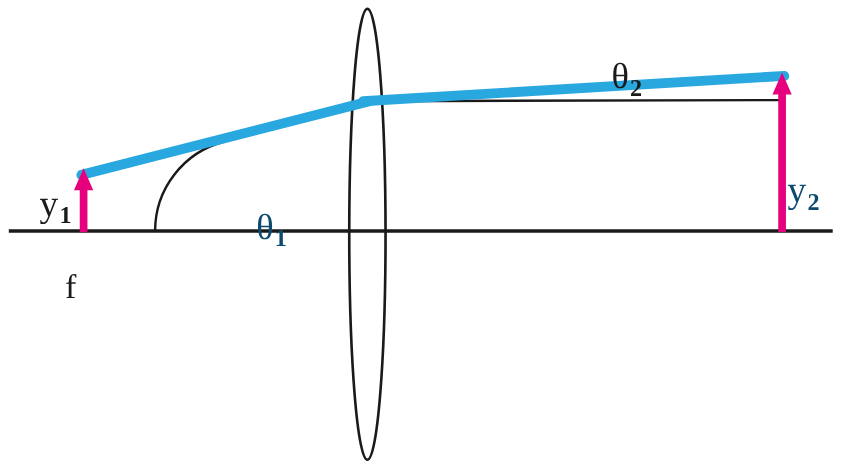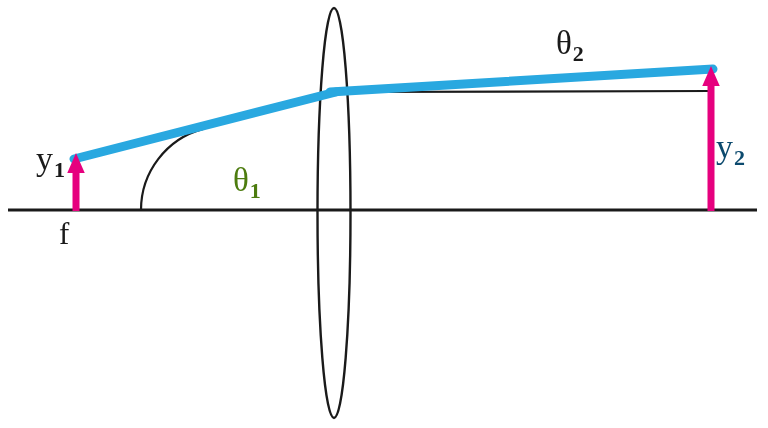--- a/index.html
+++ b/index.html
@@ -28,20 +28,21 @@
     height: 428px;
     display: block;
   }
   .label-text {
     position: absolute;
     font-family: "Liberation Serif", serif;
     color: #1a1a1a;
     white-space: nowrap;
     line-height: 1;
     user-select: none;
+    margin-top: 27px;
   }
   .label-main {
     font-size: 34px;
     font-weight: 400;
   }
   .label-sub {
     font-size: 22px;
     font-weight: 700;
     vertical-align: -0.30em;
     padding-left: 1px;
@@ -103,21 +104,21 @@
     </g>
 
   </svg>
 
   <div class="label-text label-main" id="label-y1" style="color: rgb(26, 26, 26);">
     <span>y</span><span class="label-sub">1</span>
   </div>
 
   <div class="label-text" id="label-f" style="color: rgb(26, 26, 26);">f</div>
 
-  <div class="label-text label-main" id="label-theta1" style="color: #4d7c0f;">
+  <div class="label-text label-main" id="label-theta1" style="color: #0c4a6e;">
     <span class="theta-glyph">θ</span><span class="label-sub">1</span>
   </div>
 
   <div class="label-text label-main" id="label-theta2" style="color: rgb(26, 26, 26);">
     <span class="theta-glyph">θ</span><span class="label-sub">2</span>
   </div>
 
   <div class="label-text label-main" id="label-y2" style="color: #0c4a6e;">
     <span>y</span><span class="label-sub">2</span>
   </div>

